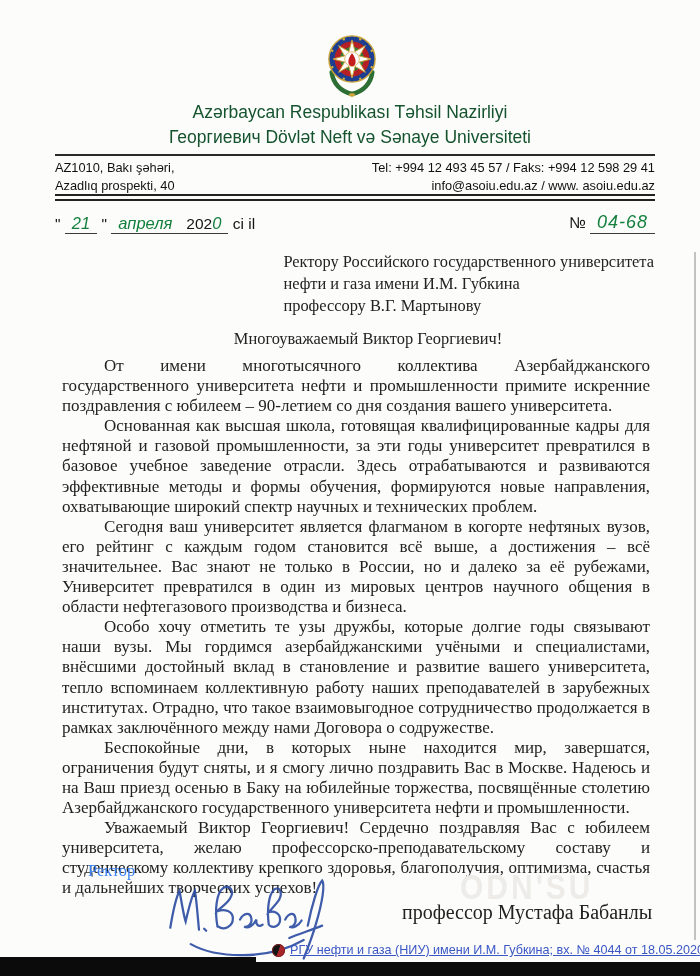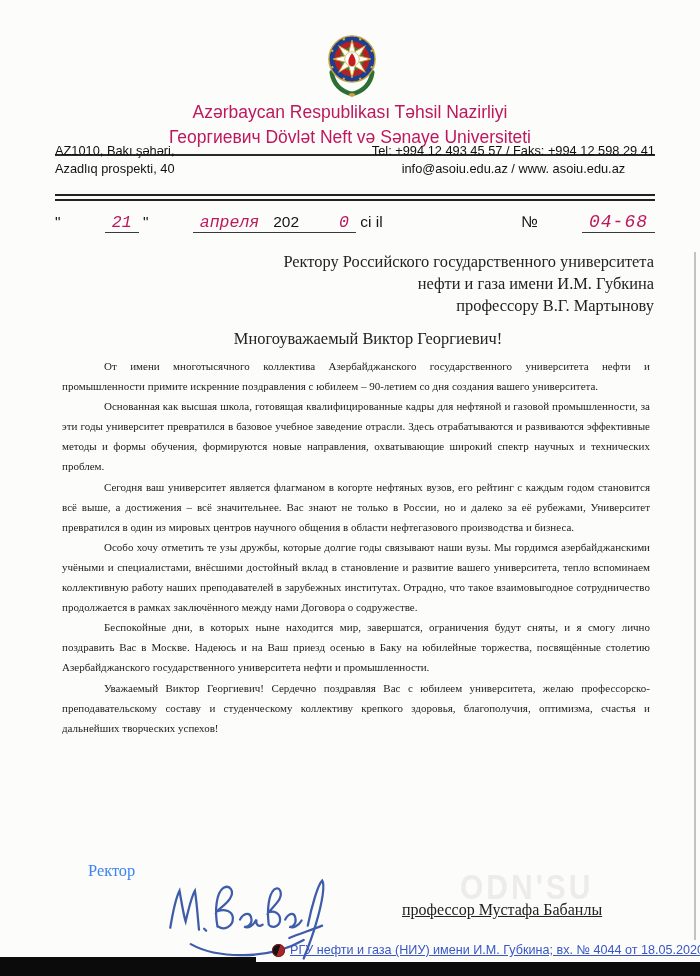--- a/index.html
+++ b/index.html
@@ -4,51 +4,51 @@
 <style>
   html,body{margin:0;padding:0;background:#e8e8e8;}
   .page{
     position:relative;width:700px;height:976px;margin:0 auto;
     background:#fcfcfb;overflow:hidden;
     font-family:"Liberation Serif",serif;color:#1e1e1e;
   }
   
   .emblem{position:absolute;left:317px;top:26px;width:70px;height:80px;}
   .org-line{position:absolute;left:0;width:700px;text-align:center;
-    font-family:"Liberation Sans",sans-serif;color:#be185d;}
+    font-family:"Liberation Sans",sans-serif;color:#14532d;}
   .org-line.l1{top:102px;font-size:17.5px;}
   .org-line.l2{top:127px;font-size:17.5px;}
   .rule-single{position:absolute;left:55px;top:154px;width:600px;height:0;
     border-top:2px solid #2a2a2a;}
   .rule-double{position:absolute;left:55px;top:194px;width:600px;height:3px;
     border-top:2px solid #222;border-bottom:2px solid #222;}
-  .contact{position:absolute;top:142px;left:55px;width:600px;display:flex;
+  .contact{position:absolute;top:159px;left:55px;width:600px;display:flex;
     justify-content:space-between;font-family:"Liberation Sans",sans-serif;
     font-size:12.8px;line-height:17.5px;color:#111;}
-  .contact .right{text-align:center;}
+  .contact .right{text-align:right;}
   
   .dateline{position:absolute;top:212px;left:55px;width:600px;display:flex;
     justify-content:space-between;align-items:flex-end;
     font-family:"Liberation Sans",sans-serif;font-size:15.5px;color:#151515;}
-  .hw{font-family:Liberation Mono, monospace;font-style:italic;color:#be185d;margin-left:40px;}
+  .hw{font-family:Liberation Sans, sans-serif;font-style:italic;color:#15803d;}
   .ul{border-bottom:1.3px solid #3a3a3a;padding:0 7px;display:inline-block;}
   .dl-left .hw{font-size:16.5px;}
   .no-group .hw{font-size:18px;letter-spacing:1px;}
   
-  .addressee{position:absolute;top:251px;right:46px;text-align:right;
+  .addressee{position:absolute;top:251px;right:46px;text-align:left;
     font-size:16.4px;line-height:22px;color:#222;}
   .salutation{position:absolute;top:329px;left:68px;width:600px;
     text-align:center;font-size:16.4px;color:#222;}
   .body{position:absolute;top:356px;left:62px;width:588px;}
   .body p{margin:0;text-indent:42px;text-align:justify;
-    font-size:11px;line-height:20.1px;color:#222;}
+    font-size:17px;line-height:20.1px;color:#222;}
   
   .sig-title{position:absolute;left:88px;top:861px;font-size:16.4px;color:#3b82f6;}
   .sig-svg{position:absolute;left:160px;top:876px;width:195px;height:88px;z-index:3;}
-  .sig-name{position:absolute;left:402px;top:901px;font-size:16px;color:#222;text-decoration:underline;}
+  .sig-name{position:absolute;left:402px;top:901px;font-size:20px;color:#222;}
   .watermark{position:absolute;left:460px;top:870px;
     font-family:"Liberation Sans",sans-serif;font-weight:bold;font-size:30px;
     letter-spacing:3px;color:#edecE8;color:#edece8;transform:scaleY(1.15);z-index:1;}
   
   .stamp{position:absolute;left:272px;top:943px;display:flex;align-items:center;
     gap:5px;z-index:4;}
   .stamp-logo{width:13px;height:13px;border-radius:50%;flex:0 0 13px;
     background:linear-gradient(110deg,#141414 48%,#a8252a 52%);
     box-shadow:0 0 0 1px #7d1d20 inset;}
   .stamp-text{font-family:"Liberation Sans",sans-serif;font-size:12.6px;

